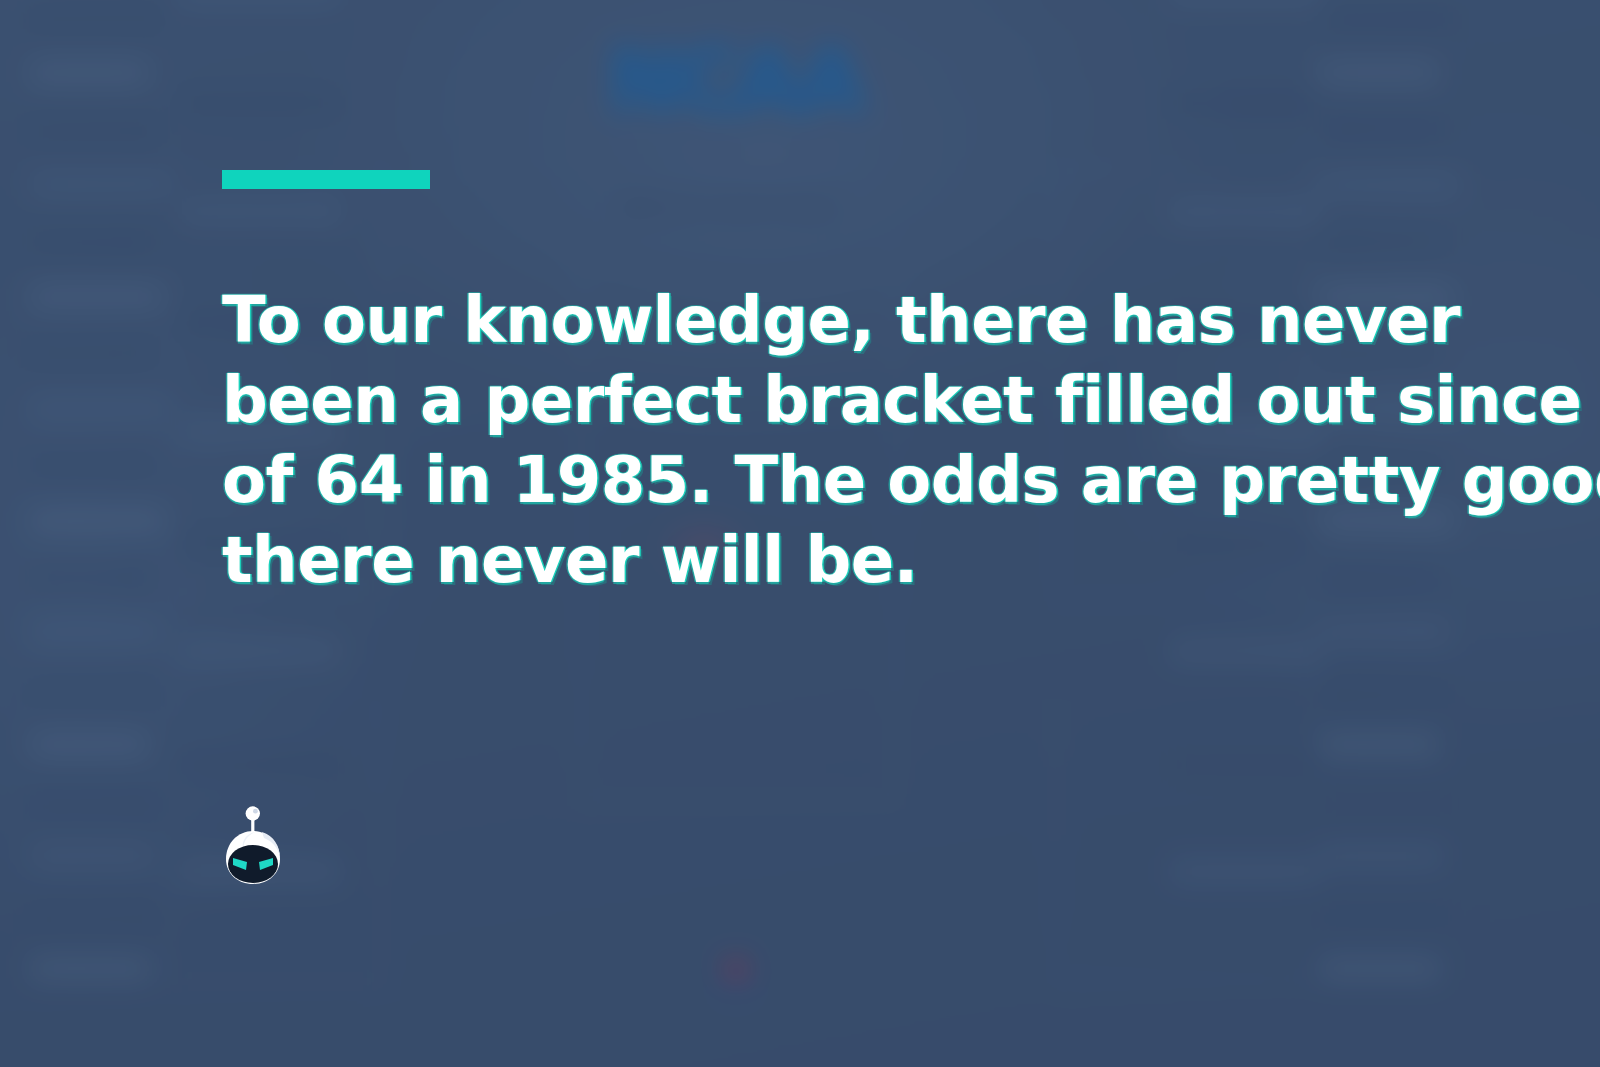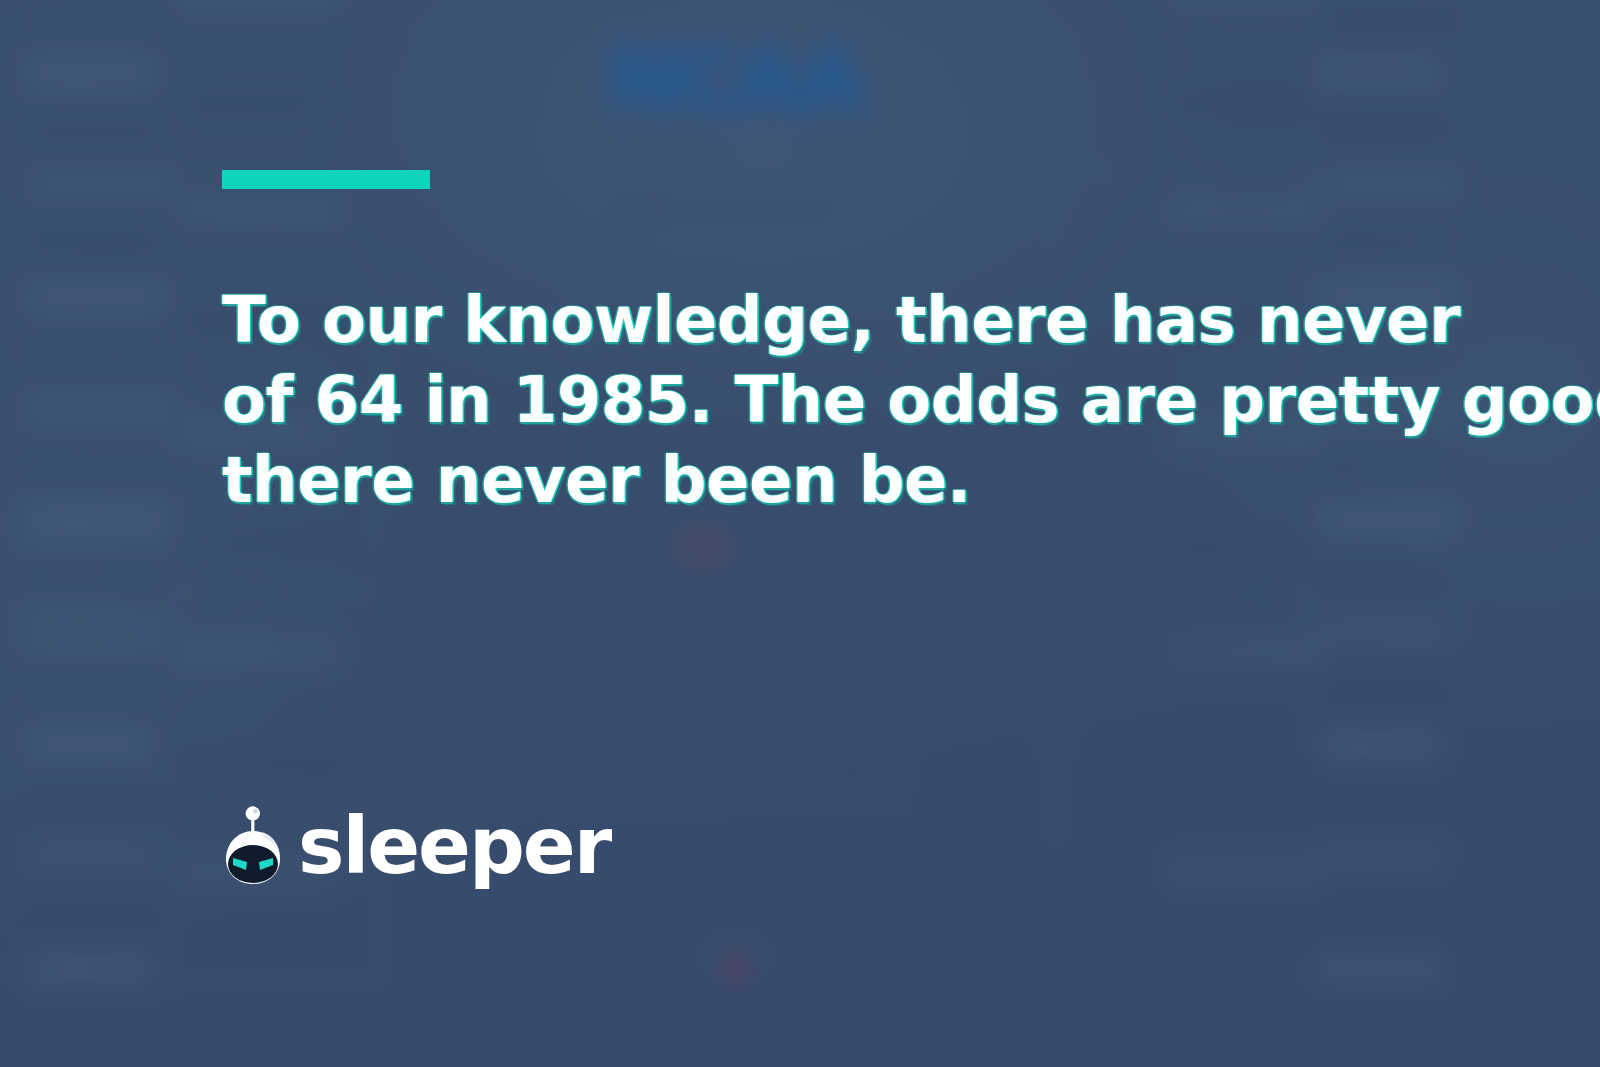--- a/index.html
+++ b/index.html
@@ -253,22 +253,23 @@
   </div>
 
   <div class="tint"></div>
 
   <div class="content">
 
     <div class="accent-bar"></div>
 
     <div class="quote">
       <span class="ln">To our knowledge, there has never</span>
+      <span class="ln">been a perfect bracket filled out since</span>
       <span class="ln">of 64 in 1985. The odds are pretty good</span>
-      <span class="ln">there never been be.</span>
+      <span class="ln">there never will be.</span>
     </div>
 
     <div class="logo">
       <svg class="logo-mark" viewBox="0 0 62 88">
 
         <rect x="29.2" y="20" width="3.2" height="20" fill="#ffffff"></rect>
 
         <circle cx="30.8" cy="15.5" r="7.2" fill="#ffffff"></circle>
         <circle cx="33.4" cy="13.2" r="2.4" fill="#cfd8e6"></circle>
 
@@ -279,17 +280,16 @@
                  C4 45 16 33 31 33 Z" fill="#ffffff"></path>
 
         <path d="M40 34 C52 38 58 48 58 61 C58 53 52 44 42 40 Z" fill="#e7ecf4"></path>
         <path d="M33 34 C24 38 20 46 22 54 C18 45 23 36 33 34 Z" fill="#eef2f8"></path>
 
         <ellipse cx="31" cy="66" rx="25" ry="19" fill="#101b2b"></ellipse>
 
         <path d="M11 60 L25 64 L24 72 L11 67 Z" fill="#1fd8c6"></path>
         <path d="M51 60 L37 64 L38 72 L51 67 Z" fill="#1fd8c6"></path>
       </svg>
-      <span class="logo-word">sleeper</span>
     </div>
 
   </div>
 </div>
 
 </body></html>

